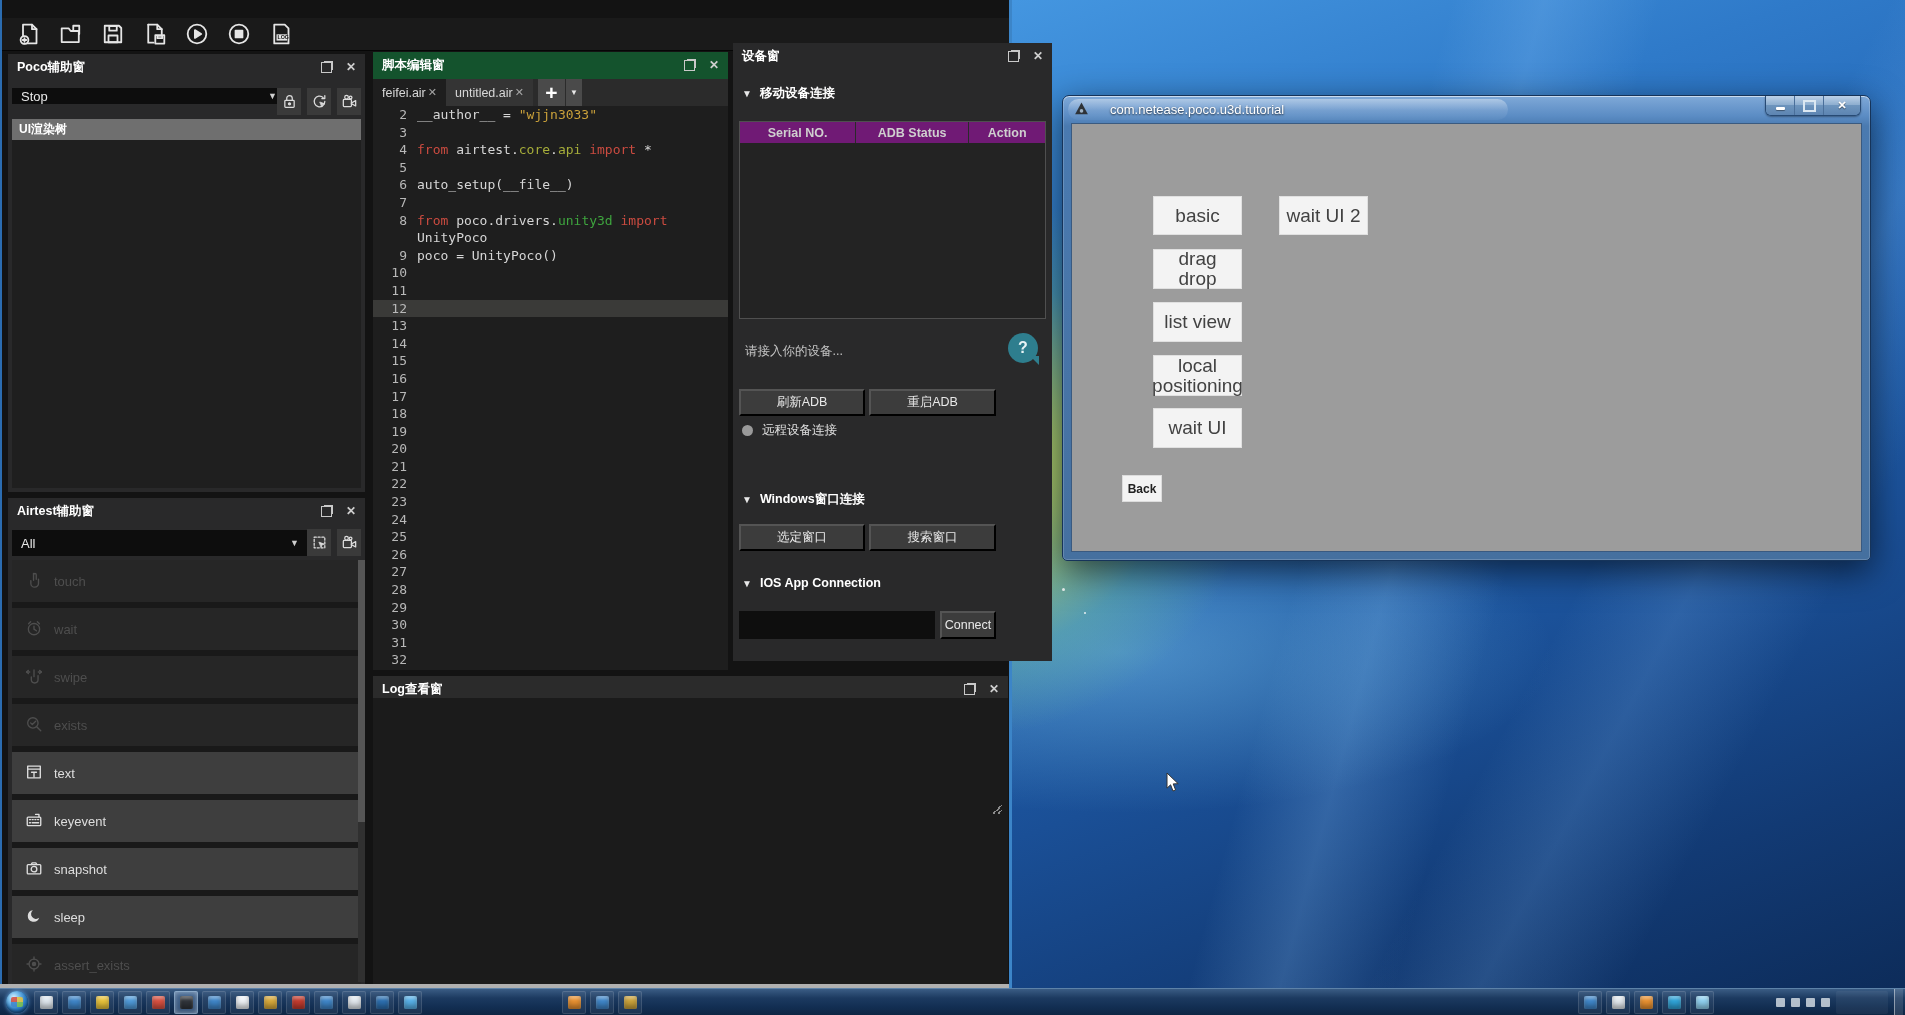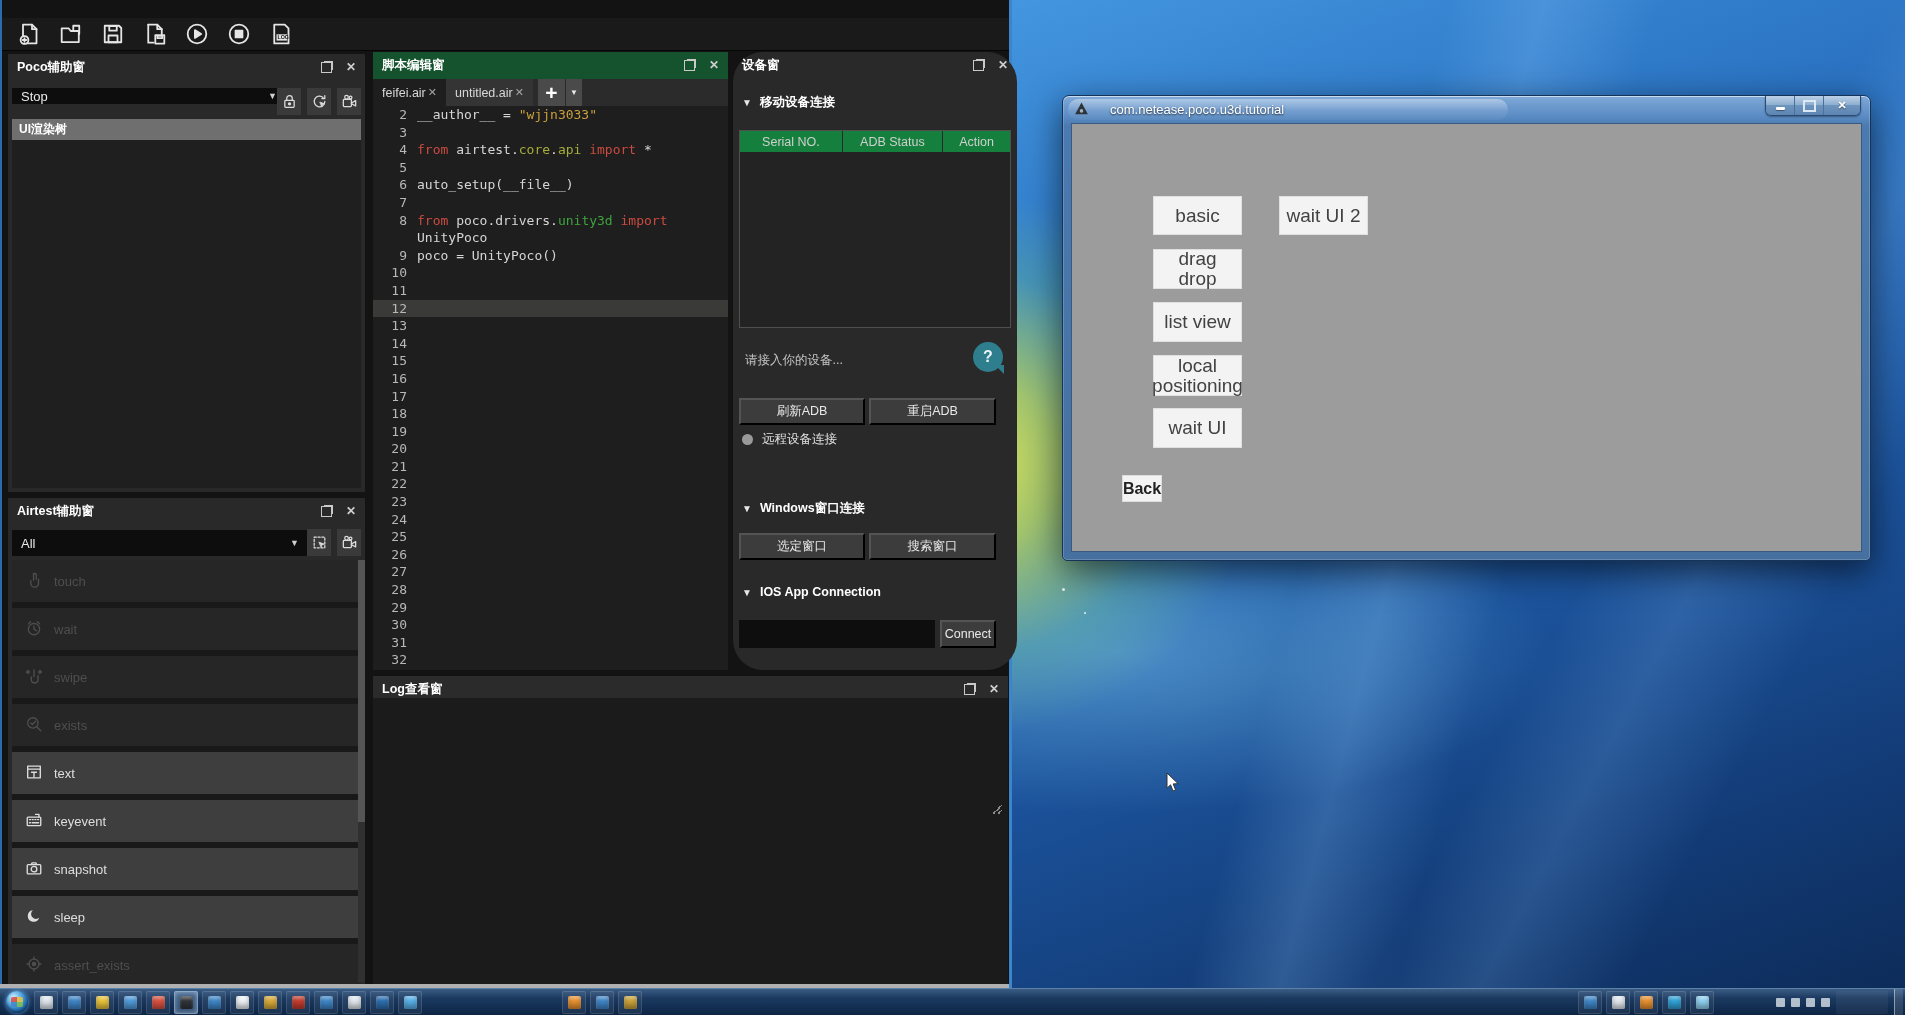--- a/index.html
+++ b/index.html
@@ -37,21 +37,21 @@
   .app-content{position:absolute;left:8px;right:8px;top:27px;bottom:8px;background:#9c9c9c;border:1px solid #3a5a80;}
   .app-btn{position:absolute;background:#f3f3f3;color:#424242;display:flex;align-items:center;justify-content:center;
     font-size:19px;text-align:center;line-height:20px;border:1px solid #e0e0e0;box-sizing:border-box;}
   .app-btn.b0{left:81px;top:72px;width:89px;height:39px;}
   .app-btn.b1{left:207px;top:72px;width:89px;height:39px;}
   .app-btn.b2{left:81px;top:125px;width:89px;height:40px;}
   .app-btn.b3{left:81px;top:178px;width:89px;height:40px;}
   .app-btn.b4{left:81px;top:231px;width:89px;height:41px;}
   .app-btn.b5{left:81px;top:284px;width:89px;height:40px;}
   .back-btn{position:absolute;left:50px;top:351px;width:40px;height:27px;background:#f3f3f3;color:#222;
-    font-size:16px;font-weight:bold;display:flex;align-items:center;justify-content:center;border:1px solid #dcdcdc;box-sizing:border-box;}
+    font-size:12px;font-weight:bold;display:flex;align-items:center;justify-content:center;border:1px solid #dcdcdc;box-sizing:border-box;}
 
   
   .cursor{position:absolute;left:1166px;top:772px;z-index:60;}
 
   
   .ide{position:absolute;left:0;top:0;width:1012px;height:988px;background:#131313;
     border-right:3px solid #3c85c8;box-sizing:border-box;}
   .ide::before{content:"";position:absolute;left:0;top:0;bottom:0;width:2px;background:#2b6cb0;}
   .menubar{position:absolute;left:2px;right:0;top:0;height:18px;background:#1d1d1f;display:flex;align-items:center;
     color:#dcdcdc;font-size:12px;padding-left:6px;}
@@ -103,26 +103,26 @@
   .newtab-caret{width:16px;margin-left:1px;background:#4a4a4a;color:#e8e8e8;font-size:8px;
     display:flex;align-items:center;justify-content:center;}
   .code{position:absolute;left:0;right:0;top:54px;bottom:0;background:#1e1e1e;overflow:hidden;
     font-family:"DejaVu Sans Mono",monospace;font-size:13px;}
   .code-row{display:flex;height:17.6px;line-height:17.6px;white-space:pre;}
   .code-row.cur{background:#3a3a38;}
   .gutter{width:34px;flex:none;text-align:right;padding-right:10px;color:#b8b8b8;}
   .tk-p{color:#d6d6d6;}.tk-k{color:#cb4b40;}.tk-s{color:#c9a03a;}.tk-m{color:#a6ad3a;}.tk-g{color:#3ea43e;}
 
   
-  #device-panel{left:733px;top:52px;width:284px;height:618px;border-radius:30px;}
+  #device-panel{left:733px;top:43px;width:319px;height:618px;}
   .sec-head{position:absolute;display:flex;align-items:center;gap:8px;color:#fff;font-weight:bold;font-size:12.5px;}
   .sec-head .tri{font-size:10px;color:#e8e8e8;}
   #sec-mobile{left:9px;top:42px;}
   .tbl{position:absolute;left:6px;right:6px;top:78px;height:196px;border:1px solid #4f4f4f;}
-  .tbl-head{display:flex;height:21px;background:#15803d;font-weight:normal;color:#cfcfcf;font-size:12.5px;}
+  .tbl-head{display:flex;height:21px;background:#701a75;font-weight:bold;color:#cfcfcf;font-size:12.5px;}
   .tbl-head .cell{display:flex;align-items:center;justify-content:center;border-right:1px solid #2a2a2a;}
   .tbl-head .cell:last-child{border-right:none;}
   .tbl-body{position:absolute;left:0;right:0;top:21px;bottom:0;background:#232323;}
   .hint{position:absolute;left:12px;top:300px;color:#c4c4c4;font-size:12.5px;}
   .help-bubble{position:absolute;right:14px;top:290px;width:30px;height:30px;border-radius:50%;background:#2e7e8e;
     color:#e8f4f6;font-weight:bold;font-size:16px;display:flex;align-items:center;justify-content:center;}
   .help-bubble::after{content:"";position:absolute;right:-1px;bottom:-2px;width:9px;height:9px;background:#2e7e8e;
     clip-path:polygon(0 0,100% 0,100% 100%);}
   .dev-btn{position:absolute;height:27px;background:#3c3c3c;color:#e9e9e9;font-size:12.5px;
     display:flex;align-items:center;justify-content:center;}

